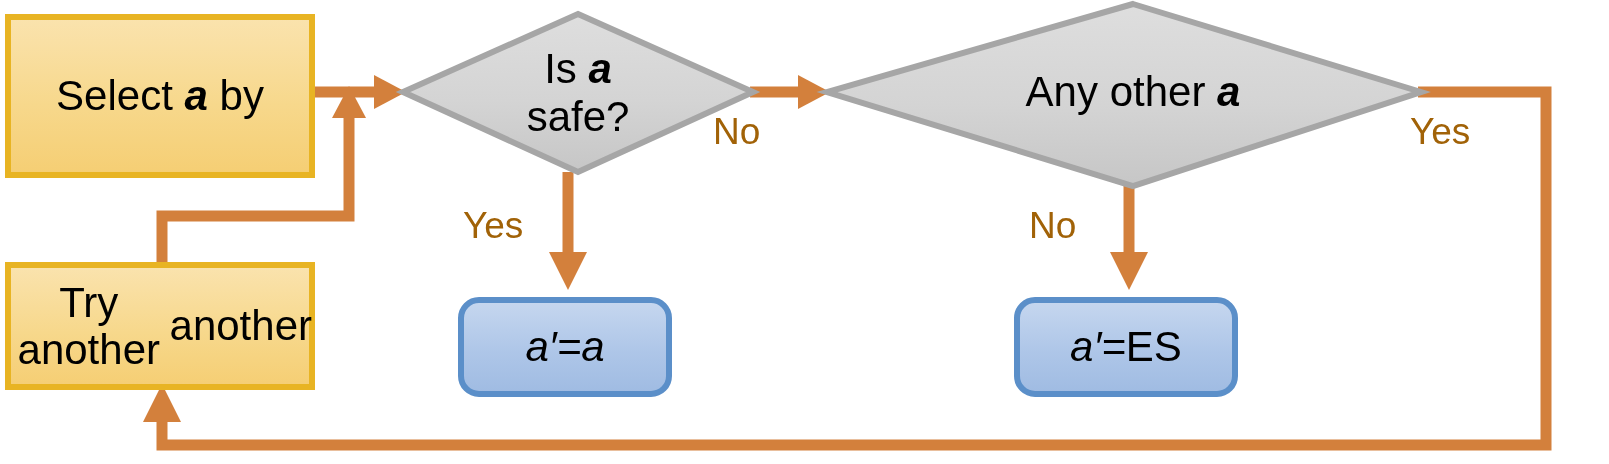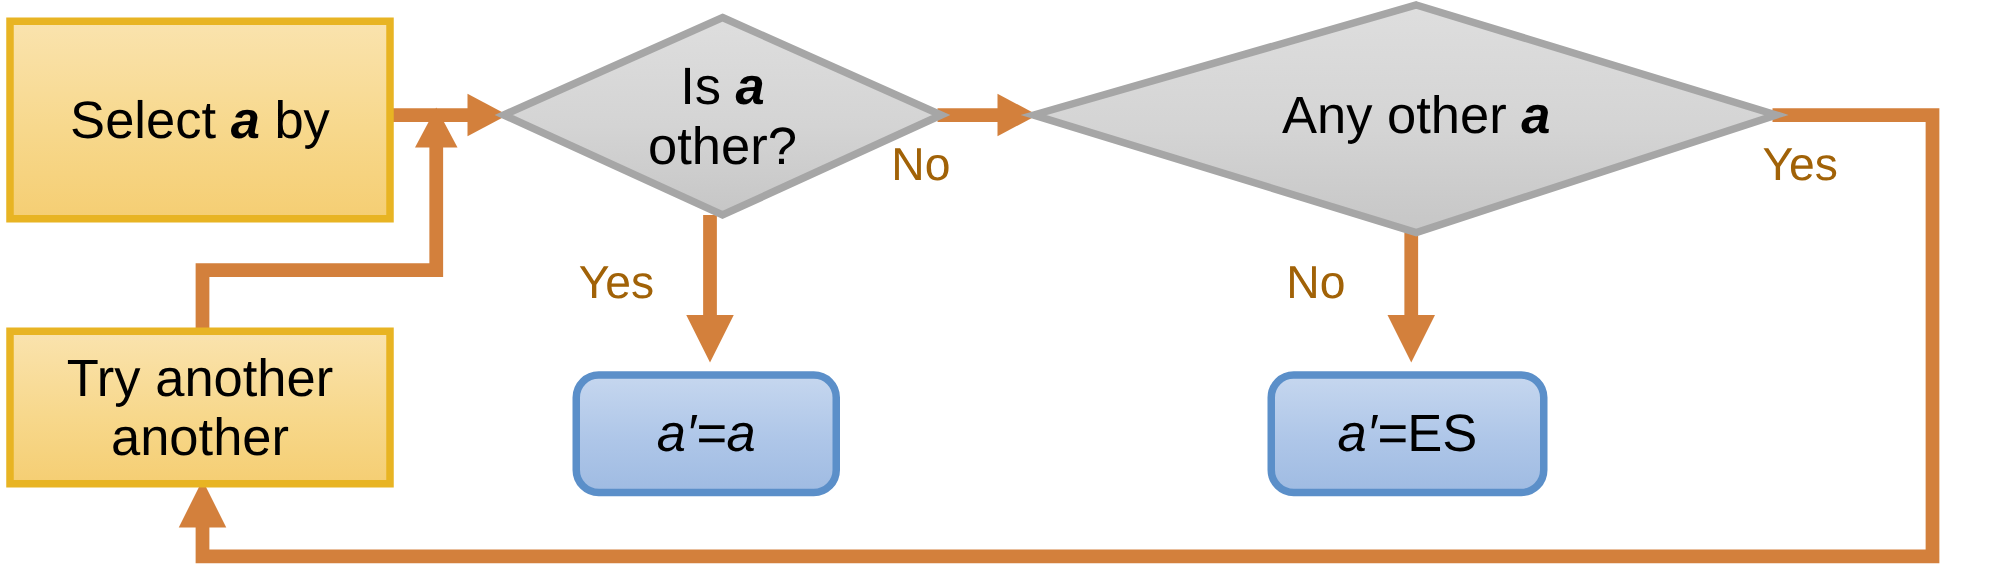--- a/index.html
+++ b/index.html
@@ -137,28 +137,28 @@
 
     <g>
       <rect x="1017" y="300" width="218" height="94" rx="18" ry="18" fill="url(#gradTerminal)" stroke="#5B8FC9" stroke-width="6"></rect>
     </g>
   </svg>
 
   <div class="node-text proc-text" style="left:8px; top:17px; width:304px; height:158px; flex-direction:column;">
     <div><span>Select </span><span class="ital-a">a</span><span> by</span></div>
   </div>
 
-  <div class="node-text proc-text" style="left:8px; top:265px; width:304px; height:122px; flex-direction:column;">
+  <div class="node-text proc-text" style="left:8px; top:265px; width:304px; height:122px; flex-direction:row;">
     <div>Try another</div>
     <div>another</div>
   </div>
 
   <div class="node-text dec-text" style="left:428px; top:20px; width:300px; height:145px; flex-direction:column;">
     <div><span>Is </span><span class="ital-a">a</span><span></span></div>
-    <div>other?</div>
+    <div>safe?</div>
   </div>
 
   <div class="node-text dec-text" style="left:933px; top:14px; width:400px; height:155px; flex-direction:column;gap:28px;">
     <div><span>Any other </span><span class="ital-a">a</span><span></span></div>
   </div>
 
   <div class="node-text term-text" style="left:461px; top:300px; width:208px; height:94px;">
     <span>a′</span><span> = </span><span>a</span>
   </div>
 

